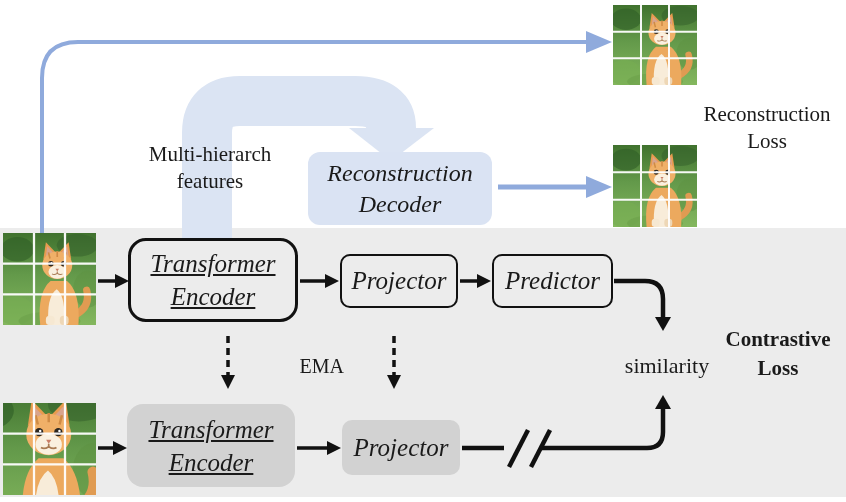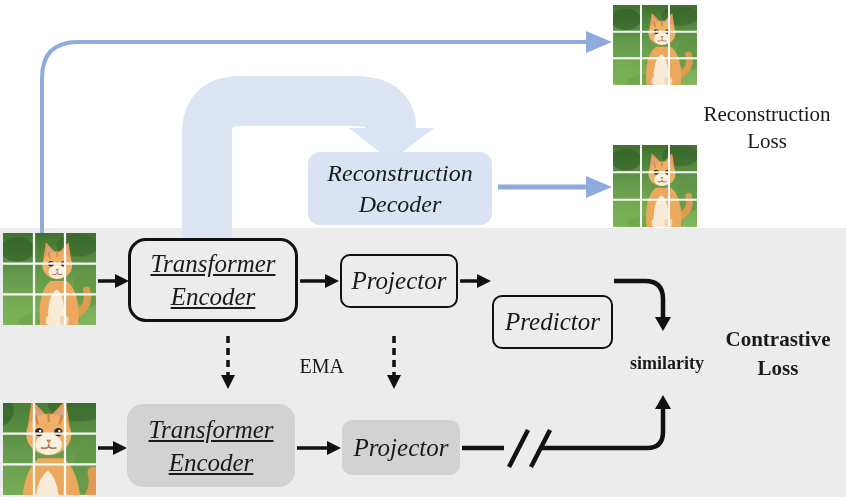--- a/index.html
+++ b/index.html
@@ -21,21 +21,21 @@
   }
   .box.outlined{background:#ececec;border:3px solid #111;}
   .box.outlined.thin{border-width:2px;}
   .box.grayfill{background:#d2d2d2;border:none;}
   .box.bluefill{background:#dae3f3;border:none;}
   .lbl{
     position:absolute;text-align:center;white-space:pre-line;
     line-height:1.3;
   }
   .f21{font-size:21px;}
-  .f22{font-size:18px;font-weight:bold;}
+  .f22{font-size:22px;}
   .f20{font-size:20px;text-align:right;}
   .enc-font{font-size:25px;line-height:1.32;text-decoration:underline;}
   .small-box-font{font-size:25px;line-height:1.1;}
   .dec-font{font-size:24px;line-height:1.28;}
 </style>
 </head>
 <body>
 
 <div id="stage">
 
@@ -153,30 +153,32 @@
           <use href="#grid3"></use>
       </svg>
     </g>
   </svg>
 
   <div class="box outlined enc-font" style="left:128px;top:238px;width:170px;height:84px;border-radius:18px;">Transformer
 Encoder</div>
 
   <div class="box outlined thin small-box-font" style="left:340px;top:254px;width:118px;height:54px;border-radius:10px;">Projector</div>
 
-  <div class="box outlined thin small-box-font" style="left:492px;top:254px;width:121px;height:54px;border-radius:10px;margin-top:41px;">Predictor</div>
+  <div class="box outlined thin small-box-font" style="left:492px;top:254px;width:121px;height:54px;border-radius:10px;">Predictor</div>
 
   <div class="box bluefill dec-font" style="left:308px;top:152px;width:184px;height:73px;border-radius:12px;">Reconstruction
 Decoder</div>
 
   <div class="box grayfill enc-font" style="left:127px;top:404px;width:168px;height:83px;border-radius:16px;">Transformer
 Encoder</div>
 
   <div class="box grayfill small-box-font" style="left:342px;top:420px;width:118px;height:55px;border-radius:10px;">Projector</div>
 
+  <div class="lbl f21" style="left:130px;top:141px;width:160px;">Multi-hierarch
+features</div>
 
   <div class="lbl f21" style="left:688px;top:101px;width:158px;">Reconstruction
 Loss</div>
 
   <div class="lbl f20" style="left:288px;top:353px;width:56px;">EMA</div>
 
   <div class="lbl f22" style="left:614px;top:352px;width:106px;">similarity</div>
 
   <div class="lbl f21" style="left:712px;top:325px;width:132px;line-height:1.38;font-weight:bold;">Contrastive
 Loss</div>

